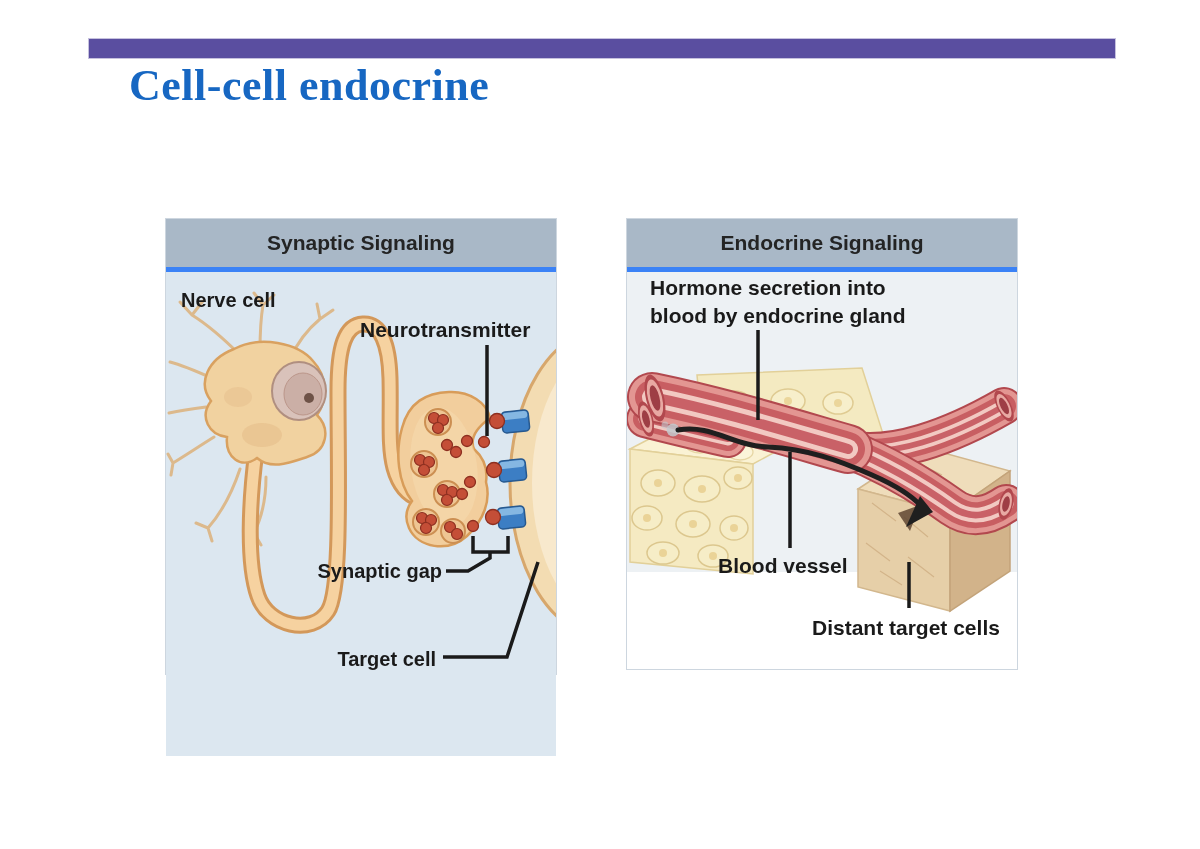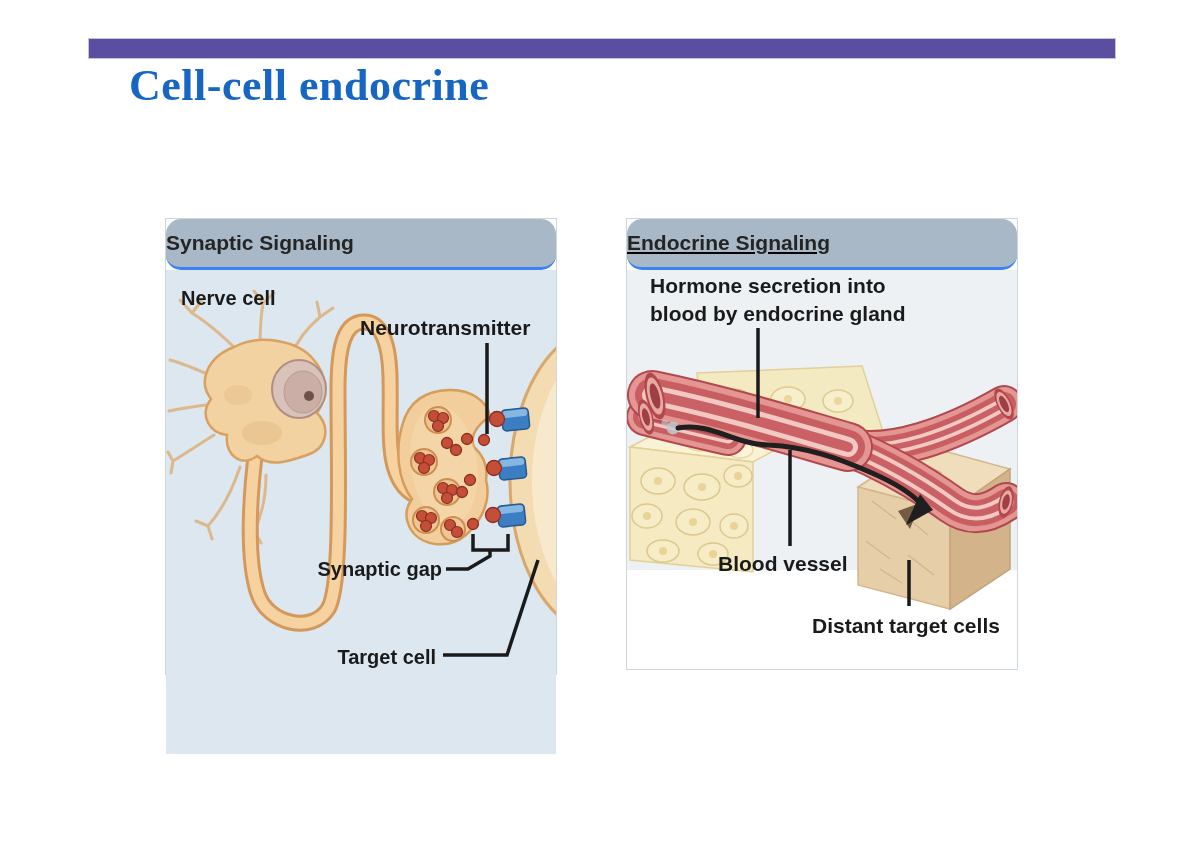--- a/index.html
+++ b/index.html
@@ -5,23 +5,23 @@
   html,body{margin:0;padding:0;background:#ffffff;}
   .slide{position:relative;width:1200px;height:849px;background:#ffffff;overflow:hidden;
          font-family:"Liberation Sans",sans-serif;}
   .accent-bar{position:absolute;left:88px;top:38px;width:1026px;height:19px;
               background:var(--accent_bar,#5A4EA0);border:1px solid #c6c1de;}
   .page-title{position:absolute;left:129px;top:60px;
               font-family:"Liberation Serif",serif;font-weight:bold;font-size:44px;
               color:var(--title_blue,#1767C2);letter-spacing:.5px;}
   .panel{position:absolute;border:1px solid #cdd6df;box-sizing:border-box;}
   .panel-synaptic{left:165px;top:218px;width:392px;height:457px;}
-  .panel-endocrine{left:626px;top:218px;width:392px;height:452px;text-decoration:underline;}
+  .panel-endocrine{left:626px;top:218px;width:392px;height:452px;}
   .panel-header{height:48px;background:var(--panel_header_bg,#A9B8C7);
-                border-bottom:3px solid #3b82f6;display:flex;align-items:center;justify-content:flex-start;border-radius:15px;}
+                border-bottom:5px solid #3b82f6;display:flex;align-items:center;justify-content:center;}
   .panel-header span{font-weight:bold;font-size:21px;color:var(--panel_header_ink,#242424);}
   .panel-body{position:relative;width:100%;}
   .panel-synaptic .panel-body{height:484px;background:var(--synaptic_body_bg,#DCE7F0);text-align:center;}
   .panel-endocrine .panel-body{height:300px;background:var(--endocrine_body_bg,#EDF1F4);}
   .panel-body svg{position:absolute;left:0;top:0;display:block;}
   .lbl{font-family:"Liberation Sans",sans-serif;font-weight:bold;font-size:20px;
        fill:var(--label_ink,#1A1A1A);}
   .lbl-lg{font-size:21px;}
   .ptr{stroke:var(--label_ink,#1A1A1A);stroke-width:3.5;fill:none;}
 </style>

